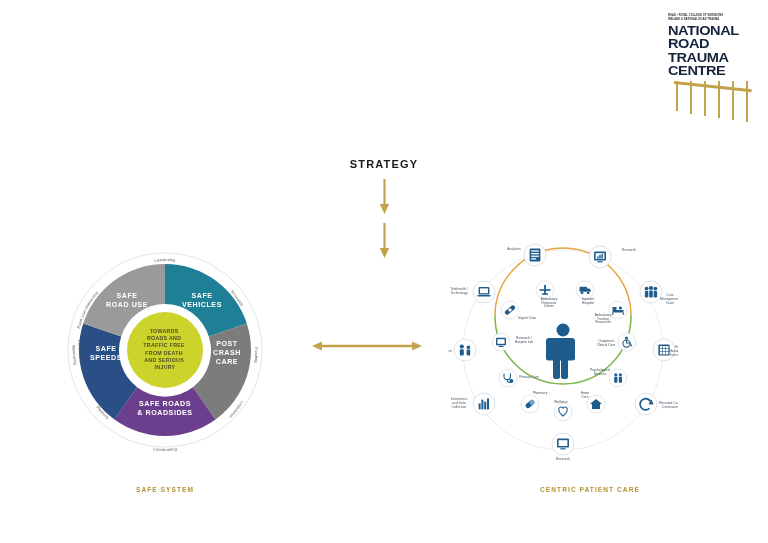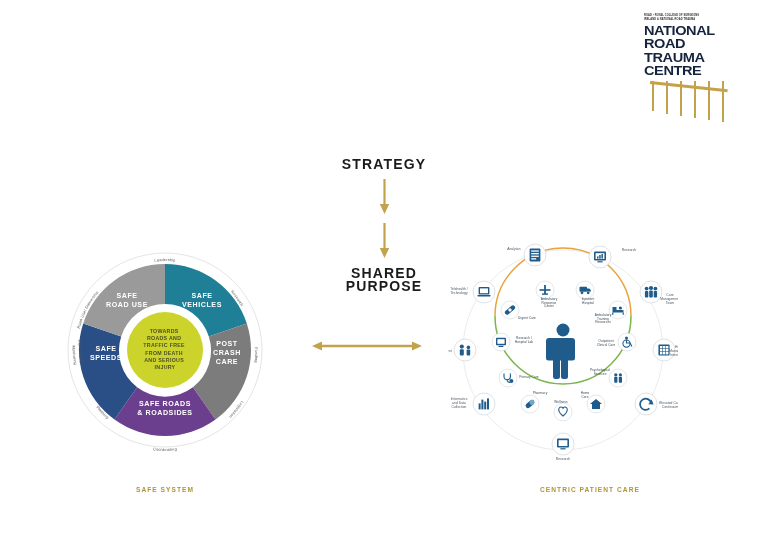--- a/index.html
+++ b/index.html
@@ -5,21 +5,21 @@
   * { box-sizing: border-box; margin: 0; padding: 0; }
   html, body {
     width: 768px; height: 543px;
     background: #ffffff;
     font-family: "Liberation Sans", sans-serif;
     overflow: hidden;
   }
   #page { position: relative; width: 768px; height: 543px; background: #fff; }
 
   
-  #logo { position: absolute; left: 644px; top: 14px; width: 96px; }
+  #logo { position: absolute; left: 668px; top: 14px; width: 96px; }
   #logo-tagline {
     font-size: 2.6px; line-height: 1.5; letter-spacing: .1px;
     color: #2b2b2b; font-weight: 700; text-transform: uppercase;
     white-space: pre-line; margin-bottom: 2px;
   }
   .logo-word {
     font-family: "Liberation Sans", sans-serif;
     font-weight: 700; font-size: 13.5px; line-height: 13.5px;
     letter-spacing: -0.4px; color: #16233c;
     transform: scaleX(1.08); transform-origin: left center;
@@ -29,21 +29,21 @@
     position: absolute; top: 0; width: 2.4px; background: #c2a24a;
   }
   #logo-bars .base {
     position: absolute; top: 0; left: 6px; width: 78px; height: 2.6px;
     background: #c2a24a; transform: rotate(6deg); transform-origin: left center;
   }
 
   
   #strategy { position: absolute; left: 288px; top: 158px; width: 192px; text-align: center; }
   .strat-text {
-    font-size: 14px; font-weight: 700; letter-spacing: 1.15px;
+    font-size: 11px; font-weight: 700; letter-spacing: 1.15px;
     color: #1b1b1b; line-height: 13px; text-transform: uppercase;
     white-space: pre-line;
   }
   .v-arrow { margin: 8px auto; width: 11px; }
   .v-arrow svg { display: block; }
   #h-arrow { position: absolute; left: 312px; top: 340px; width: 110px; }
   #h-arrow svg { display: block; }
 
   
   #wheel { position: absolute; left: 50px; top: 228px; width: 230px; height: 244px; }
@@ -98,22 +98,20 @@
         <line x1="5.5" y1="0" x2="5.5" y2="26" stroke="#c2a24a" stroke-width="2.2"></line>
         <polygon points="5.5,35 0.8,25 10.2,25" fill="#c2a24a"></polygon>
       </svg>
     </div>
     <div class="v-arrow">
       <svg width="11" height="36" viewBox="0 0 11 36">
         <line x1="5.5" y1="0" x2="5.5" y2="26" stroke="#c2a24a" stroke-width="2.2"></line>
         <polygon points="5.5,35 0.8,25 10.2,25" fill="#c2a24a"></polygon>
       </svg>
     </div>
-    <div class="strat-text">SHARED
-PURPOSE</div>
   </div>
 
   <div id="h-arrow">
     <svg width="110" height="12" viewBox="0 0 110 12">
       <line x1="9" y1="6" x2="101" y2="6" stroke="#c2a24a" stroke-width="2.4"></line>
       <polygon points="0,6 10,1.4 10,10.6" fill="#c2a24a"></polygon>
       <polygon points="110,6 100,1.4 100,10.6" fill="#c2a24a"></polygon>
     </svg>
   </div>
 

